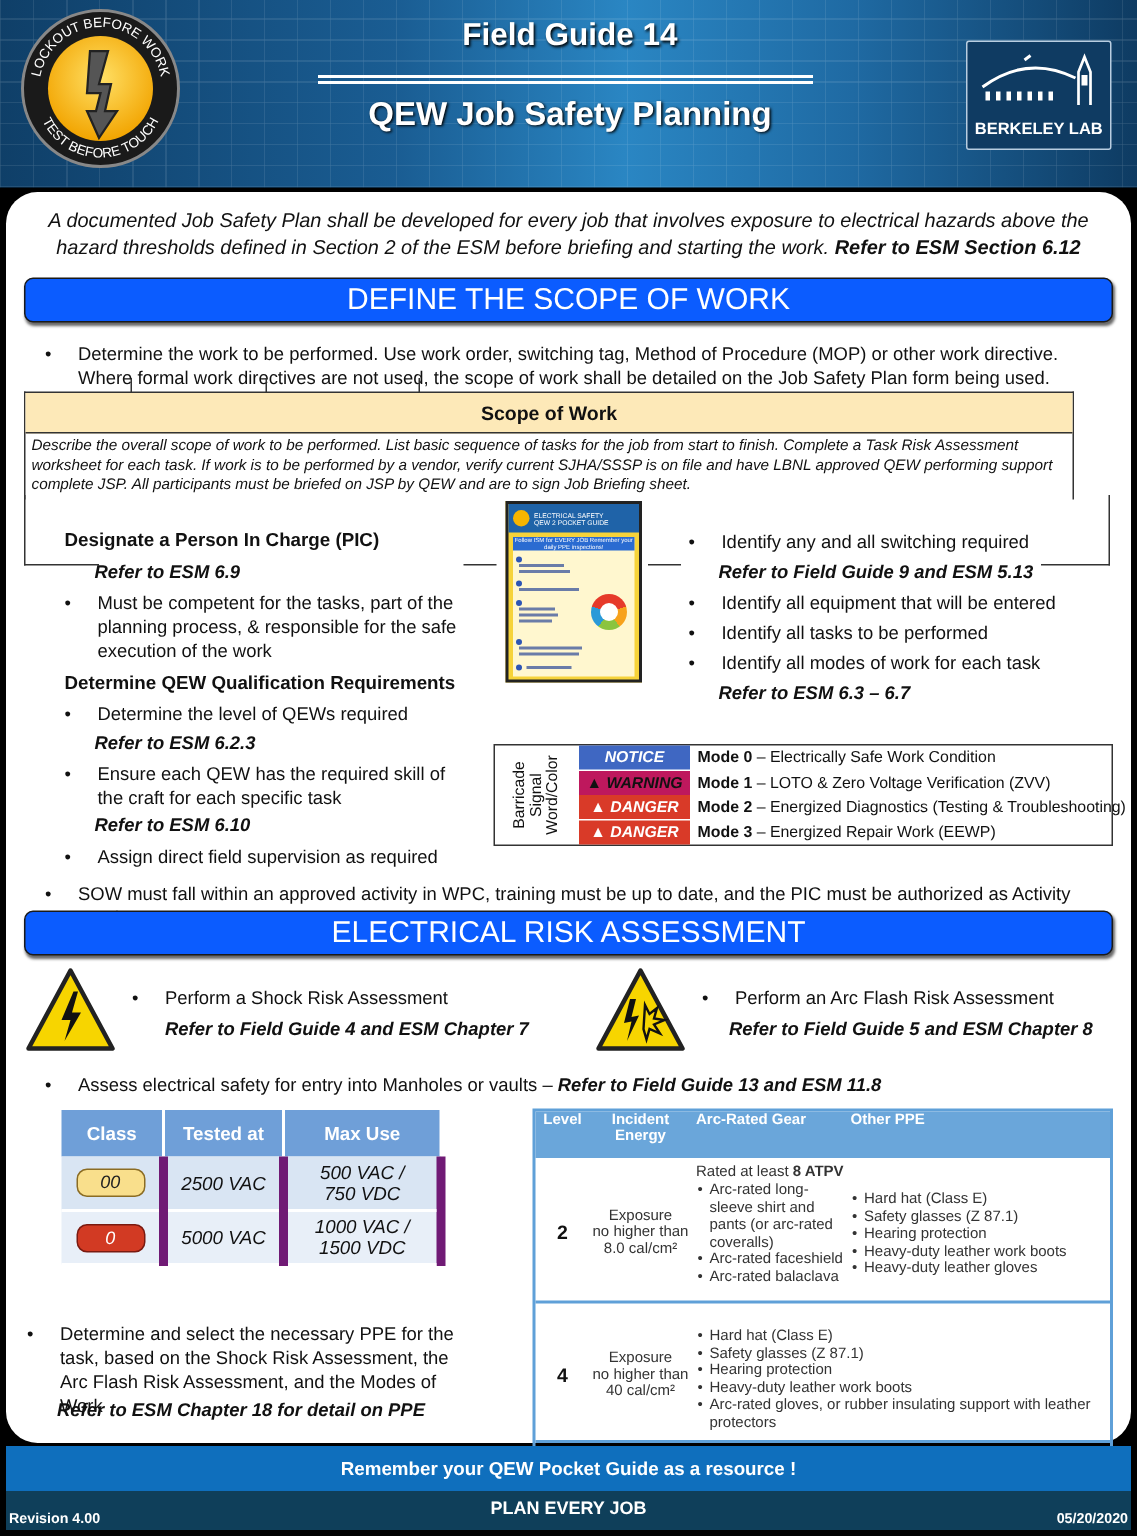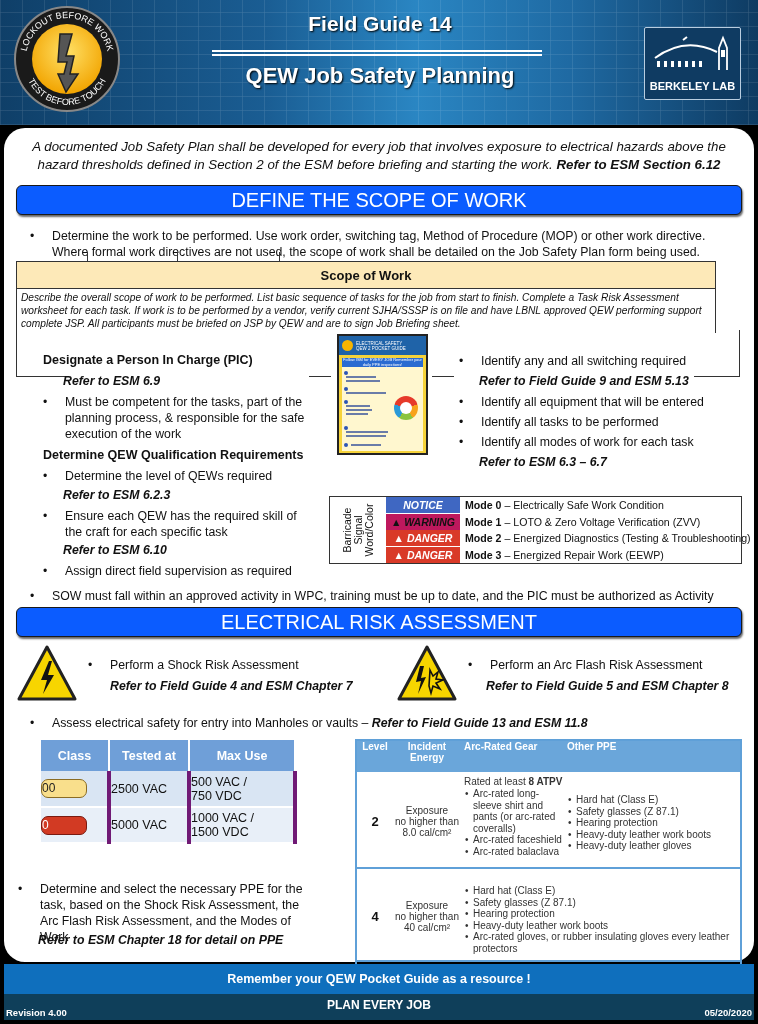--- a/index.html
+++ b/index.html
@@ -76,21 +76,21 @@
   .sigword.danger { background: #d93a28; }
   .modetxt { padding-left: 5px; font-size: 10.6px; white-space: nowrap; }
   .modetxt b { font-weight: bold; }
 
   
   .hazard { position: absolute; width: 62px; height: 58px; }
 
   
   .gtable { position: absolute; left: 37px; top: 612px; width: 256px; border-collapse: collapse; font-size: 12.5px; }
   .gtable th { background: #6f9fd8; color: #fff; height: 31px; font-weight: bold; font-size: 12.5px; border-right: 2px solid #fff; }
-  .gtable td { height: 36px; line-height: 14px; border-right: 4px solid #701a75; border-bottom: 2px solid #fff; }
+  .gtable td { height: 36px; text-align: center; line-height: 14px; border-right: 6px solid #701a75; border-bottom: 2px solid #fff; font-style: italic; }
   .gtable tr.r1 td { background: #d9e5f3; }
   .gtable tr.r2 td { background: #e8eff8; }
   .classpill { display: inline-block; width: 46px; height: 19px; border-radius: 7px; line-height: 17px; font-size: 12px; }
   .classpill.c00 { background: #f9df8c; border: 1.5px solid #8b6c23; color: #222; }
   .classpill.c0 { background: #d23a23; border: 1.5px solid #7a1a10; color: #fff; }
 
   
   .ppe { position: absolute; left: 351px; top: 611px; width: 387px; border: 2px solid #5fa0d8; font-size: 10px; }
   .ppe .phead { display: flex; background: #6aa6da; color: #fff; font-weight: bold; height: 31px; align-items: flex-start; font-size: 10px; }
   .ppe .prow { display: flex; border-bottom: 2px solid #5fa0d8; }
@@ -345,21 +345,21 @@
             <div>no higher than</div>
             <div>40 cal/cm²</div>
           </div>
         </div>
       <div class="c4" style="padding-top:12px;">
         <ul>
           <li>Hard hat (Class E)</li>
           <li>Safety glasses (Z 87.1)</li>
           <li>Hearing protection</li>
           <li>Heavy-duty leather work boots</li>
-          <li>Arc-rated gloves, or rubber insulating gloves every leather protectors</li>
+          <li>Arc-rated gloves, or rubber insulating support with leather protectors</li>
         </ul>
       </div>
     </div>
     <div class="pfoot">Other Arc Flash PPE Levels are described in the ESM, Table 8.10.1</div>
   </div>
 </div>
 
 <div class="footer1">Remember your QEW Pocket Guide as a resource !</div>
 <div class="footer2">
   <div class="mid">PLAN EVERY JOB</div>

